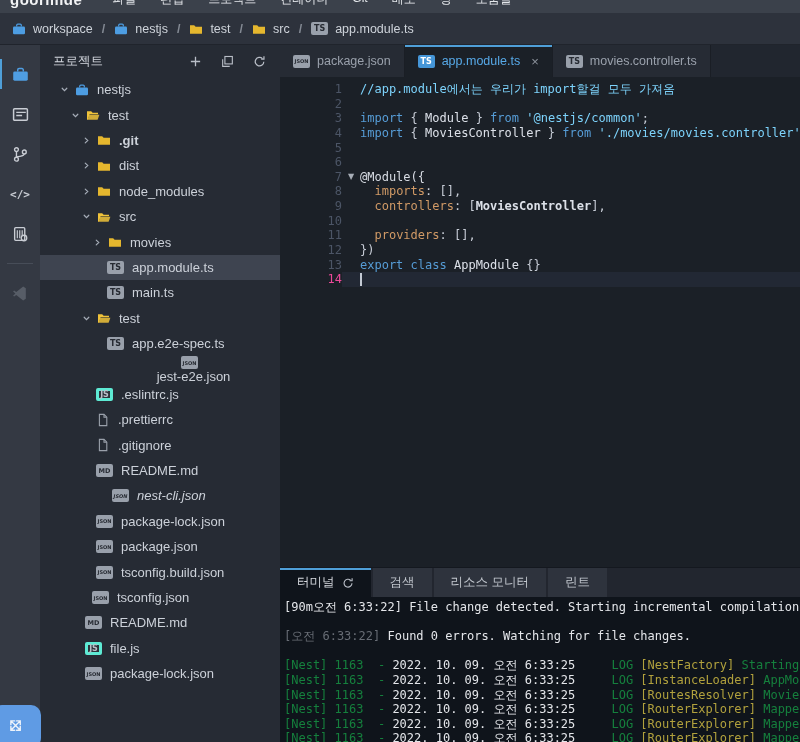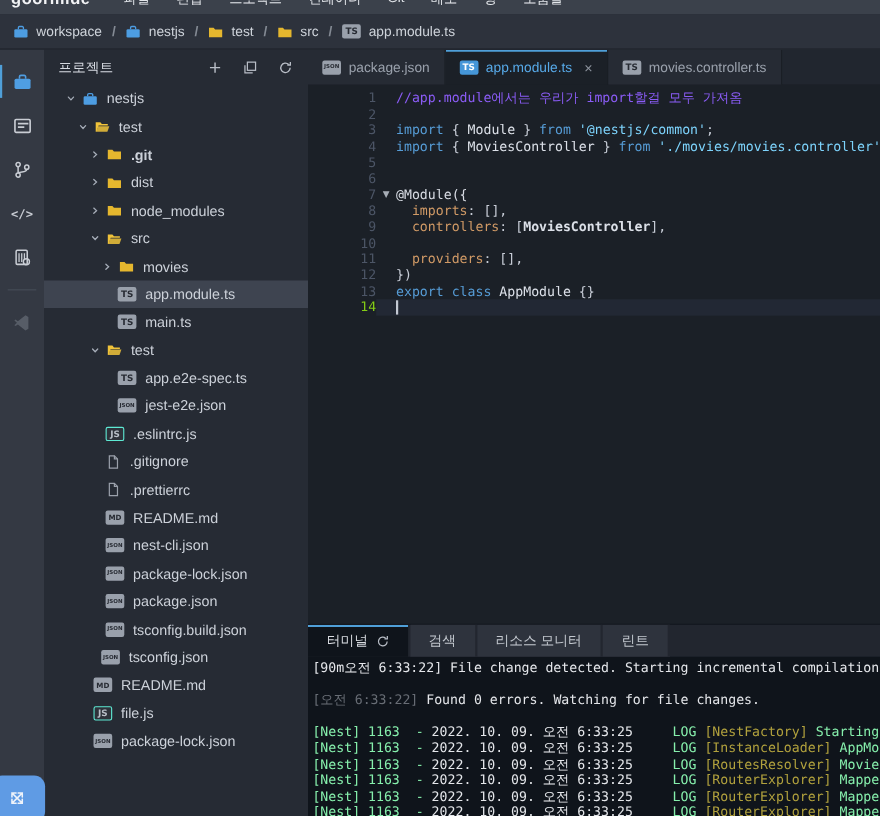--- a/index.html
+++ b/index.html
@@ -39,62 +39,62 @@
   .exp-actions { display:flex; gap:19px; color:#b9bec7; align-items:center; }
   .exp-action { cursor:pointer; display:flex; }
   .tree { position:relative; }
   .tree-row { height:25.4px; display:flex; align-items:center; font-size:13px; color:#ccd1d9; cursor:pointer; white-space:nowrap; }
   .tree-row.selected { background:#3e4450; }
   .chev { width:15px; display:flex; align-items:center; color:#a6adb8; flex:none; }
   .tree-icon { margin-right:8px; display:flex; flex:none; }
   .chip { font-family:"DejaVu Sans",sans-serif; font-weight:bold; border-radius:2px; width:17px; height:13px;
           display:flex; align-items:center; justify-content:center; flex:none; }
   .chip-ts   { background:#99a0ab; color:#272b33; font-size:8px; }
-  .chip-js   { background:#2e323a; color:#b9bfc8; font-size:8px; border:1px solid #5eead4; }
+  .chip-js   { background:#2e323a; color:#b9bfc8; font-size:8px; border:3px solid #5eead4; }
   .chip-json { background:#99a0ab; color:#272b33; font-size:5px; letter-spacing:0; }
   .chip-md   { background:#99a0ab; color:#272b33; font-size:6.5px; }
   .chip-ts.blue { background:#4596d8; color:#ffffff; }
 
   
   .editor-col { position:absolute; top:45px; left:280px; right:0; bottom:0; display:flex; flex-direction:column; }
   .tab-bar { height:32px; background:#21262f; display:flex; flex:none; }
   .etab { display:flex; align-items:center; gap:7px; padding:0 13px; font-size:12.5px; color:#9aa1ac;
           background:#262b34; border-right:1px solid #1a1e25; cursor:pointer; position:relative; white-space:nowrap; }
   .etab.active { background:#1b2027; color:#57a9e8; box-shadow:inset 0 2px 0 #4f9fd8; }
   .etab .close { color:#8d939d; font-size:13px; margin-left:4px; cursor:pointer; }
 
   .code { flex:1; background:#1b2027; overflow:hidden; padding-top:5px; position:relative; }
   .code-line { position:relative; height:14.65px; line-height:14.65px; font-family:"DejaVu Sans Mono",monospace;
                font-size:12px; white-space:pre; display:flex; }
   .code-line.current::before { content:''; position:absolute; left:62px; right:0; top:0; bottom:0; background:#222834; }
   .gutter { width:62px; text-align:right; color:#4c5566; flex:none; position:relative; z-index:1; }
-  .gutter.cur { color:#84cc16; }
+  .gutter.cur { color:#ec4899; }
   .foldzone { width:18px; flex:none; color:#a7adb6; font-size:8px; text-align:center; font-family:"DejaVu Sans",sans-serif; position:relative; z-index:1; }
   .ltext { position:relative; z-index:1; }
   .cursor { position:absolute; left:80px; top:1px; width:2px; height:12.5px; background:#c3c9d3; z-index:2; }
-  .tok-com  { color:#8b5cf6; }
+  .tok-com  { color:#7dd3fc; }
   .tok-kw   { color:#569cd6; }
   .tok-id   { color:#dce0e8; }
   .tok-idb  { color:#dce0e8; font-weight:bold; }
   .tok-str  { color:#7dd3fc; }
   .tok-prop { color:#d19a66; }
   .tok-pu   { color:#c8cdd7; }
   .tok-deco { color:#d8dce4; }
 
   
   .terminal { height:175px; flex:none; display:flex; flex-direction:column; background:#0f141b; border-top:1px solid #14181f; }
   .term-tabs { height:29px; background:#22262f; display:flex; flex:none; }
   .ttab { display:flex; align-items:center; gap:7px; padding:0 17px; font-size:12.5px; color:#c3c8cf;
           background:#2e333d; border-right:2px solid #22262f; cursor:pointer; white-space:nowrap; }
   .ttab.active { background:#0f141b; color:#d9dce1; box-shadow:inset 0 2px 0 #4f9fd8; }
   .term-body { flex:1; overflow:hidden; padding:3px 0 0 4px; font-family:"DejaVu Sans Mono",monospace;
                font-size:12px; line-height:14.6px; white-space:pre; }
   .t-white  { color:#e4e6ea; }
   .t-dim    { color:#686d75; }
-  .t-green  { color:#86efac;margin-top:32px; }
+  .t-green  { color:#15803d;margin-top:32px; }
   .t-yellow { color:#b1a13d; }
 
   
   .expand-fab { position:absolute; left:-8px; bottom:-6px; width:49px; height:43px; border-radius:10px;
                 background:#5f9be4; border:none; z-index:10; display:flex; align-items:center; justify-content:center;
                 color:#eef3fa; cursor:pointer; }
 </style>
 </head>
 <body>
 
@@ -359,61 +359,61 @@
             </span>
           </span>
           <span>test</span>
         </div>
         <div class="tree-row" style="padding-left: 67px;">
           <span class="tree-icon">
             <span class="chip chip-ts">TS</span>
           </span>
           <span>app.e2e-spec.ts</span>
         </div>
-        <div class="tree-row" style="padding-left: 67px;">
+        <div class="tree-row" style="padding-left: 67px; flex-direction: column;">
           <span class="tree-icon">
             <span class="chip chip-json">JSON</span>
           </span>
           <span>jest-e2e.json</span>
         </div>
         <div class="tree-row" style="padding-left: 56px;">
           <span class="tree-icon">
             <span class="chip chip-js">JS</span>
           </span>
           <span>.eslintrc.js</span>
         </div>
         <div class="tree-row" style="padding-left: 56px;">
           <span class="tree-icon">
             <span class="tree-icon-svg" style="display: flex; color: rgb(154, 160, 170);">
               <svg width="14" height="14" viewBox="0 0 14 14">
                 <path d="M3.4 1.4 h4.6 l2.8 2.8 v8.4 H3.4 z" fill="none" stroke="currentColor" stroke-width="1.1"></path>
                 <path d="M8 1.4 v2.8 h2.8" fill="none" stroke="currentColor" stroke-width="1.1"></path>
               </svg>
             </span>
           </span>
-          <span>.gitignore</span>
+          <span>.prettierrc</span>
         </div>
         <div class="tree-row" style="padding-left: 56px;">
           <span class="tree-icon">
             <span class="tree-icon-svg" style="display: flex; color: rgb(154, 160, 170);">
               <svg width="14" height="14" viewBox="0 0 14 14">
                 <path d="M3.4 1.4 h4.6 l2.8 2.8 v8.4 H3.4 z" fill="none" stroke="currentColor" stroke-width="1.1"></path>
                 <path d="M8 1.4 v2.8 h2.8" fill="none" stroke="currentColor" stroke-width="1.1"></path>
               </svg>
             </span>
           </span>
-          <span>.prettierrc</span>
+          <span>.gitignore</span>
         </div>
         <div class="tree-row" style="padding-left: 56px;">
           <span class="tree-icon">
             <span class="chip chip-md">MD</span>
           </span>
           <span>README.md</span>
         </div>
-        <div class="tree-row" style="padding-left: 56px;">
+        <div class="tree-row" style="padding-left: 72px; font-style: italic;">
           <span class="tree-icon">
             <span class="chip chip-json">JSON</span>
           </span>
           <span>nest-cli.json</span>
         </div>
         <div class="tree-row" style="padding-left: 56px;">
           <span class="tree-icon">
             <span class="chip chip-json">JSON</span>
           </span>
           <span>package-lock.json</span>

